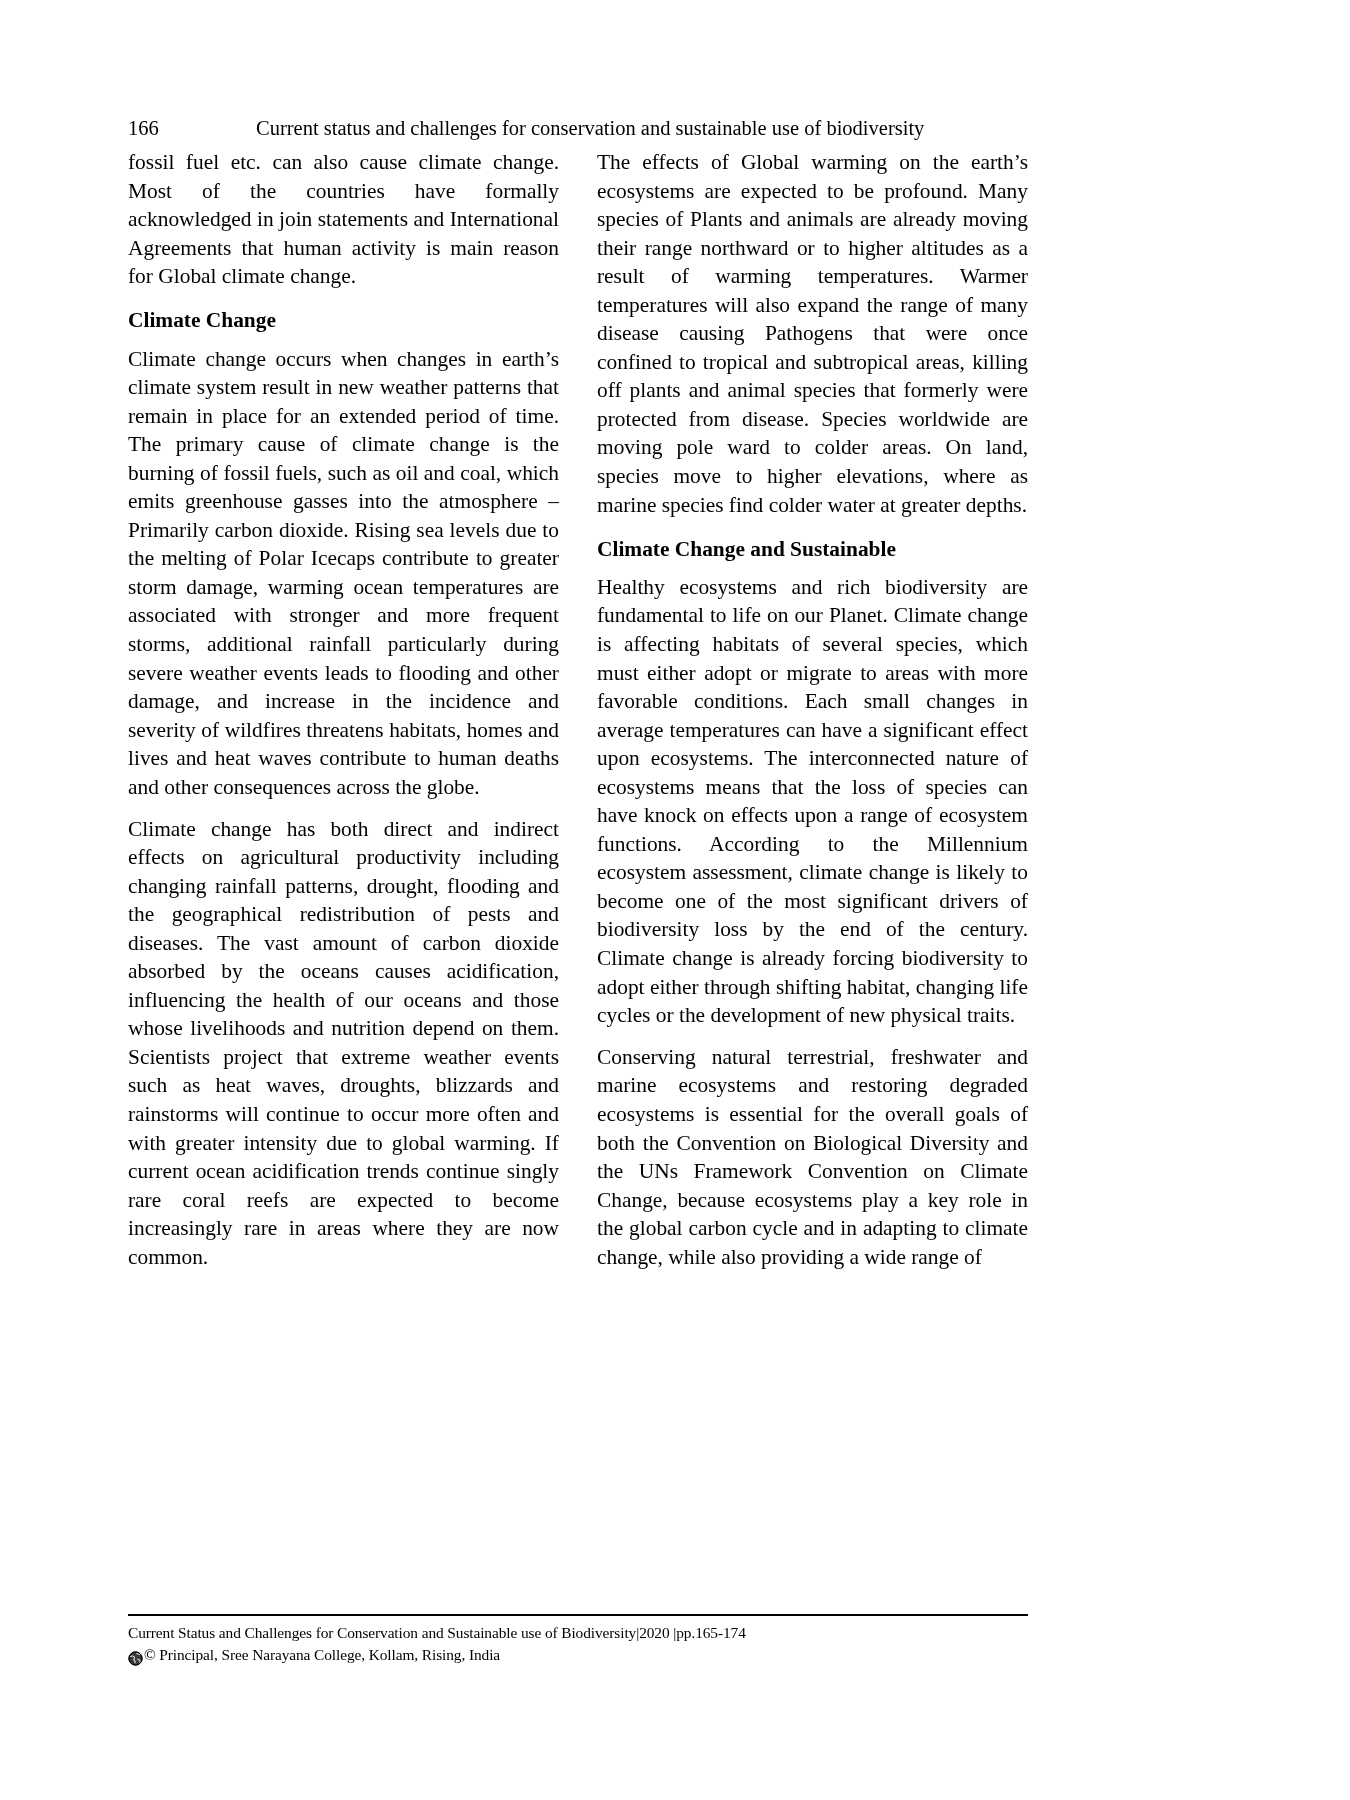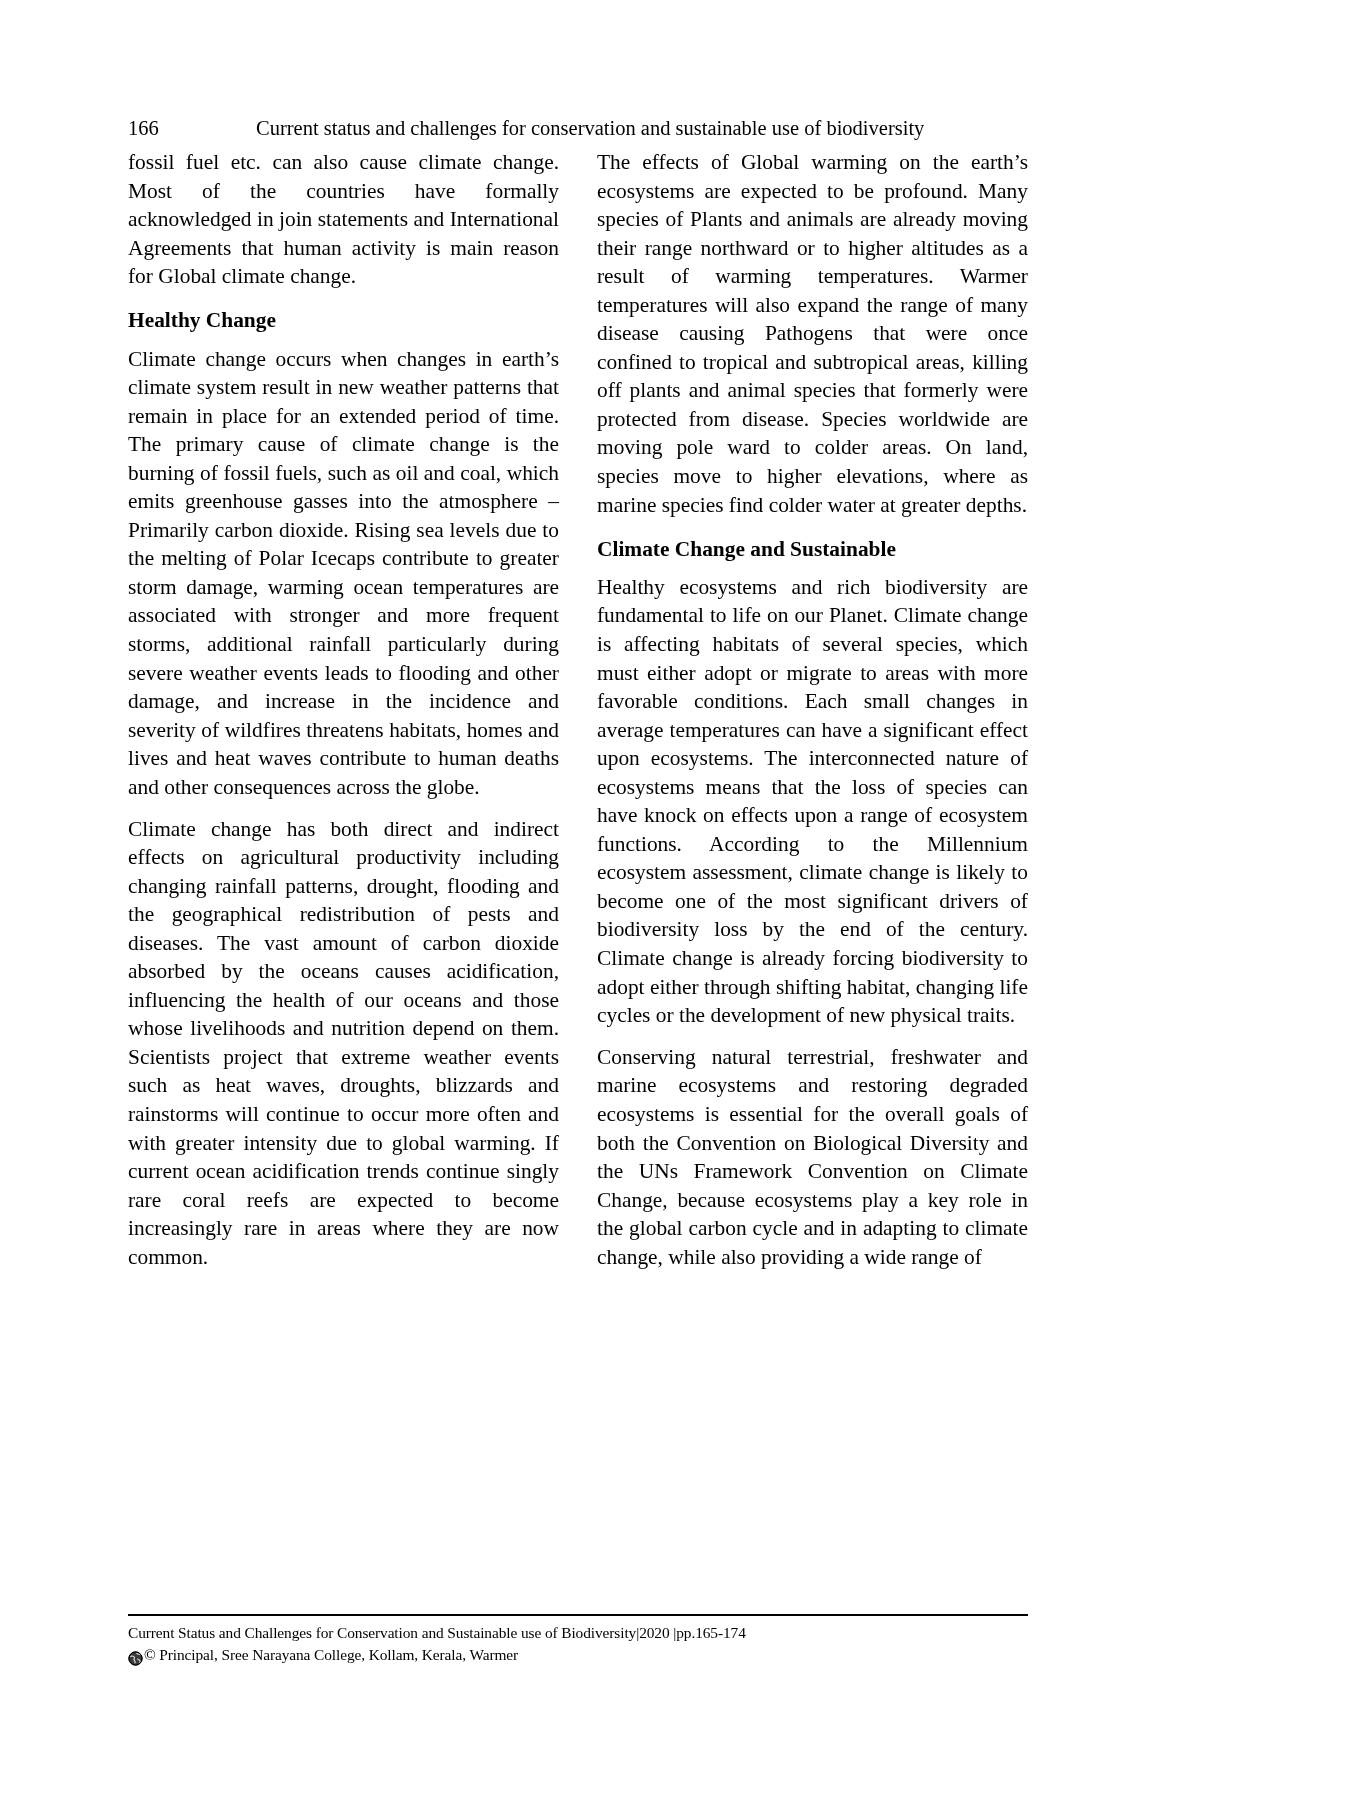--- a/index.html
+++ b/index.html
@@ -126,21 +126,21 @@
 
   <div class="running-header">
     <span class="folio">166</span>
     <span class="htitle">Current status and challenges for conservation and sustainable use of biodiversity</span>
   </div>
 
   <div class="columns">
 
     <div class="col">
       <p class="body-par">fossil fuel etc. can also cause climate change. Most of the countries have formally acknowledged in join statements and International Agreements that human activity is main reason for Global climate change.</p>
-      <h2 class="sec-head">Healthy Change</h2>
+      <h2 class="sec-head">Climate Change</h2>
       <p class="body-par">Climate change occurs when changes in earth’s climate system result in new weather patterns that remain in place for an extended period of time. The primary cause of climate change is the burning of fossil fuels, such as oil and coal, which emits greenhouse gasses into the atmosphere – Primarily carbon dioxide. Rising sea levels due to the melting of Polar Icecaps contribute to greater storm damage, warming ocean temperatures are associated with  stronger and more frequent storms, additional rainfall particularly during severe weather events leads to flooding and other damage, and increase in the incidence and severity of wildfires threatens habitats, homes and lives and heat waves contribute to human deaths and other consequences across the globe.</p>
       <p class="body-par">Climate change has both direct and indirect effects on agricultural productivity including changing rainfall patterns, drought, flooding and the geographical redistribution of pests and diseases. The vast amount of carbon dioxide absorbed by the oceans causes acidification, influencing the health of our oceans and those whose livelihoods and nutrition depend on them. Scientists project that extreme weather events such as heat waves, droughts, blizzards and rainstorms will continue to occur more often and with greater intensity due to global warming. If current ocean acidification trends continue singly rare coral reefs are expected to become increasingly rare in areas where they are now common.</p>
     </div>
 
     <div class="col">
       <p class="body-par">The effects of Global warming on the earth’s ecosystems are expected to be profound. Many species of Plants and animals are already moving their range northward or to higher altitudes as a result of warming temperatures. Warmer temperatures will also expand the range of many disease causing Pathogens that were once confined to tropical and subtropical areas, killing off plants and animal species that formerly were protected from disease. Species worldwide are moving pole ward to colder areas. On land, species move to higher elevations, where as marine species find colder water at greater depths.</p>
       <h2 class="sec-head">Climate Change and Sustainable</h2>
       <p class="body-par">Healthy ecosystems and rich biodiversity are fundamental to life on our Planet. Climate change is affecting habitats of several species, which must either adopt or migrate to areas with more favorable conditions. Each small changes in average temperatures can have a significant effect upon ecosystems. The interconnected nature of ecosystems means that the loss of species can have knock on effects upon a range of ecosystem functions. According to the Millennium ecosystem assessment, climate change is likely to become one of the most significant drivers of biodiversity loss by the end of the century. Climate change is already forcing biodiversity to adopt either through shifting habitat, changing life cycles or the development of new physical traits.</p>
       <p class="body-par">Conserving natural terrestrial, freshwater and marine ecosystems and restoring degraded ecosystems is essential for the overall goals of both the Convention on Biological Diversity and the UNs Framework Convention on Climate Change, because ecosystems play a key role in the global carbon cycle and in adapting to climate change, while also providing a wide range of</p>
     </div>
@@ -153,17 +153,17 @@
     <div class="footer-line footer-line2">
       <span class="globe-icon">
         <svg width="15" height="15" viewBox="0 0 15 15" xmlns="http://www.w3.org/2000/svg">
           <circle cx="7.5" cy="7.5" r="6.6" fill="#3a3a3a" stroke="#111111" stroke-width="1"></circle>
           <path d="M2.2 5.6 Q4 4.4 5.6 5.4 Q7 6.3 6.2 7.6 Q5.4 8.9 6.6 9.8 Q7.6 10.6 6.8 12.2" fill="none" stroke="#e8e8e8" stroke-width="1.1"></path>
           <path d="M8.4 2.2 Q10.2 3.4 11.6 3.1 Q12.9 2.9 13.3 4.4" fill="none" stroke="#e8e8e8" stroke-width="1.1"></path>
           <path d="M9.2 8.0 Q11.0 8.4 12.0 9.8 Q12.6 10.7 11.6 11.8" fill="none" stroke="#e8e8e8" stroke-width="1.1"></path>
           <circle cx="7.5" cy="7.5" r="6.6" fill="none" stroke="#000000" stroke-width="1"></circle>
         </svg>
       </span>
-      <span>© Principal, Sree Narayana College, Kollam, Kerala, Warmer</span>
+      <span>© Principal, Sree Narayana College, Kollam, Rising, India</span>
     </div>
   </div>
 
 </div>
 
 </body></html>

